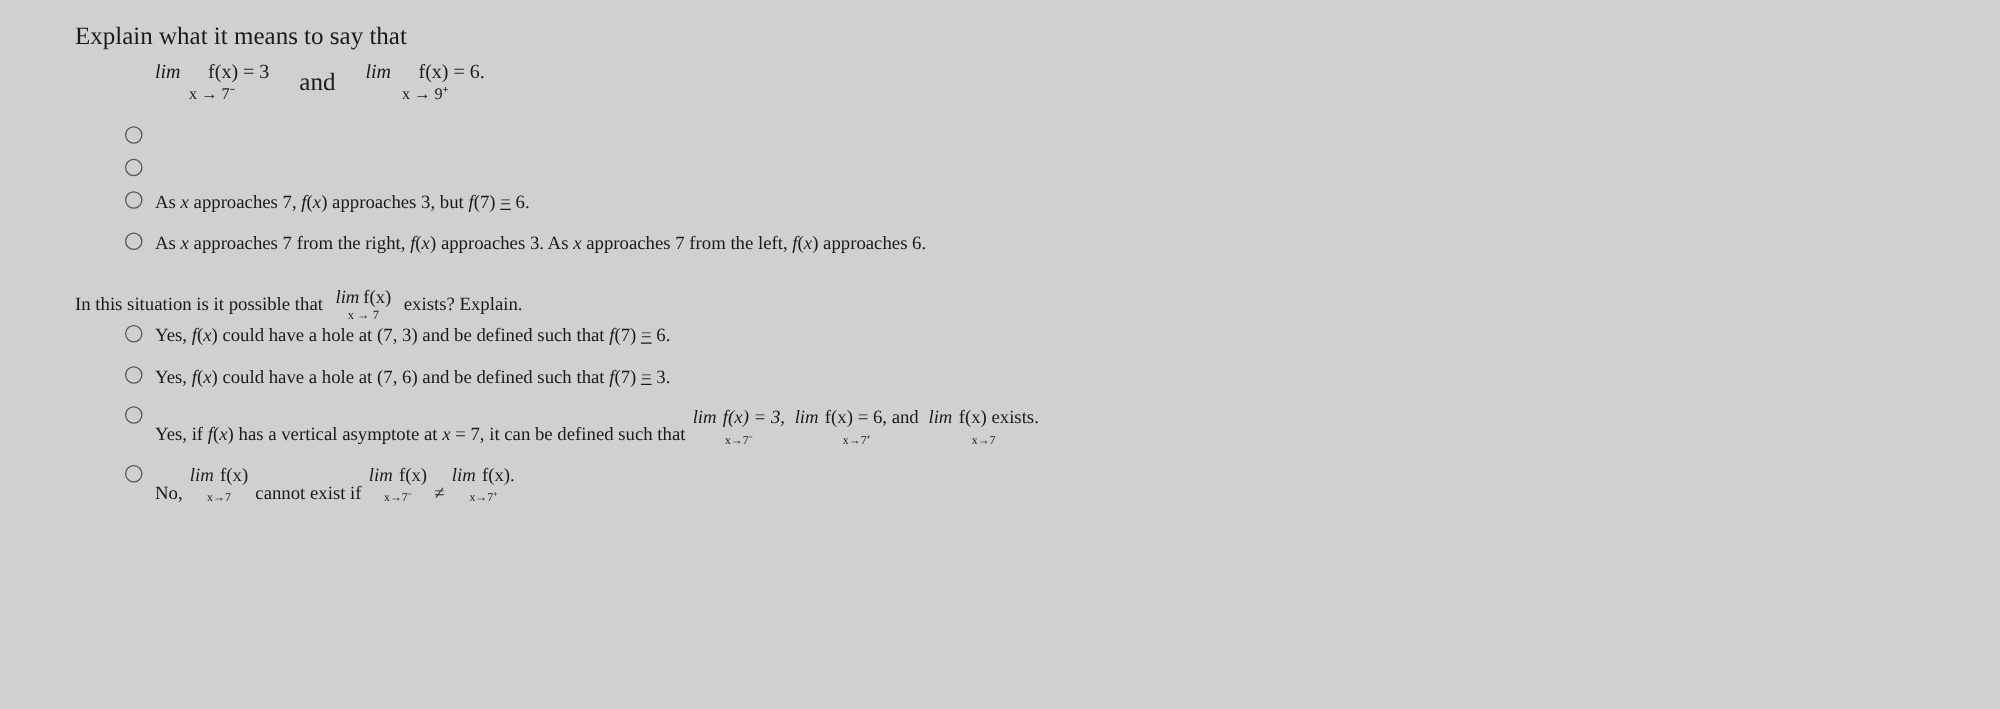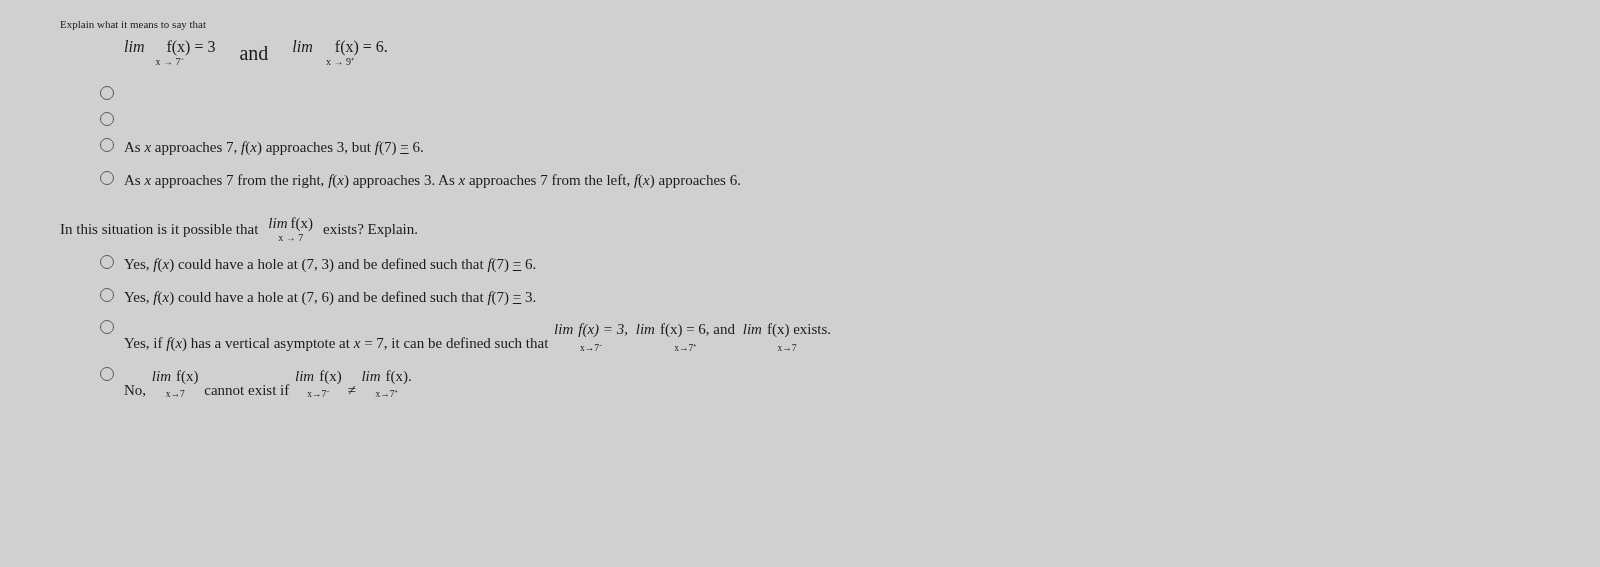--- a/index.html
+++ b/index.html
@@ -12,21 +12,21 @@
       min-height: 567px;
       display: flex;
       align-items: flex-start;
       padding: 18px 30px 18px 60px;
     }
     .content {
       max-width: 1480px;
       width: 100%;
     }
     .question-text {
-      font-size: 11px;
+      font-size: 20px;
       margin-bottom: 8px;
     }
     .math-line {
       display: flex;
       align-items: center;
       margin: 8px 0 16px 60px;
       font-size: 16px;
       gap: 10px;
     }
     .limit-expr {
@@ -43,21 +43,21 @@
     }
     .lim-text {
       font-style: italic;
       font-size: 16px;
     }
     .fx-text {
       font-size: 16px;
       margin-left: 20px;
     }
     .subscript-line {
-      font-size: 10px;
+      font-size: 13px;
       color: #1a1a1a;
       text-align: center;
       margin-top: -2px;
     }
     .and-text {
       font-size: 20px;
       margin: 0 10px;
     }
     .options-list {
       list-style: none;
@@ -78,21 +78,20 @@
       border-radius: 50%;
       flex-shrink: 0;
       margin-top: 2px;
     }
     .option-text {
       font-size: 15px;
       line-height: 1.5;
     }
     .second-question {
       margin-top: 24px;
-      margin-bottom: 10px;
       font-size: 15px;
       display: flex;
       align-items: center;
       gap: 6px;
       flex-wrap: wrap;
     }
     .underline {
       text-decoration: underline;
     }
     .italic { font-style: italic; }

